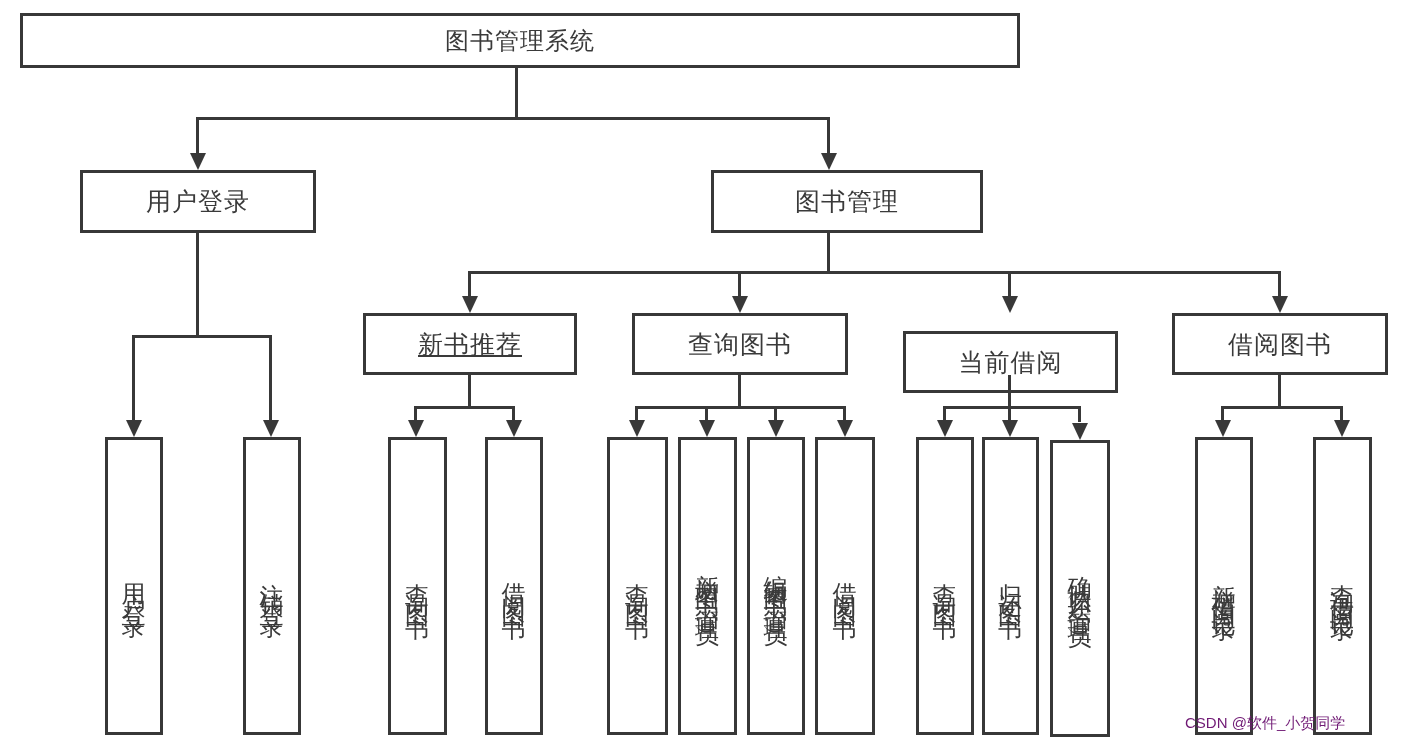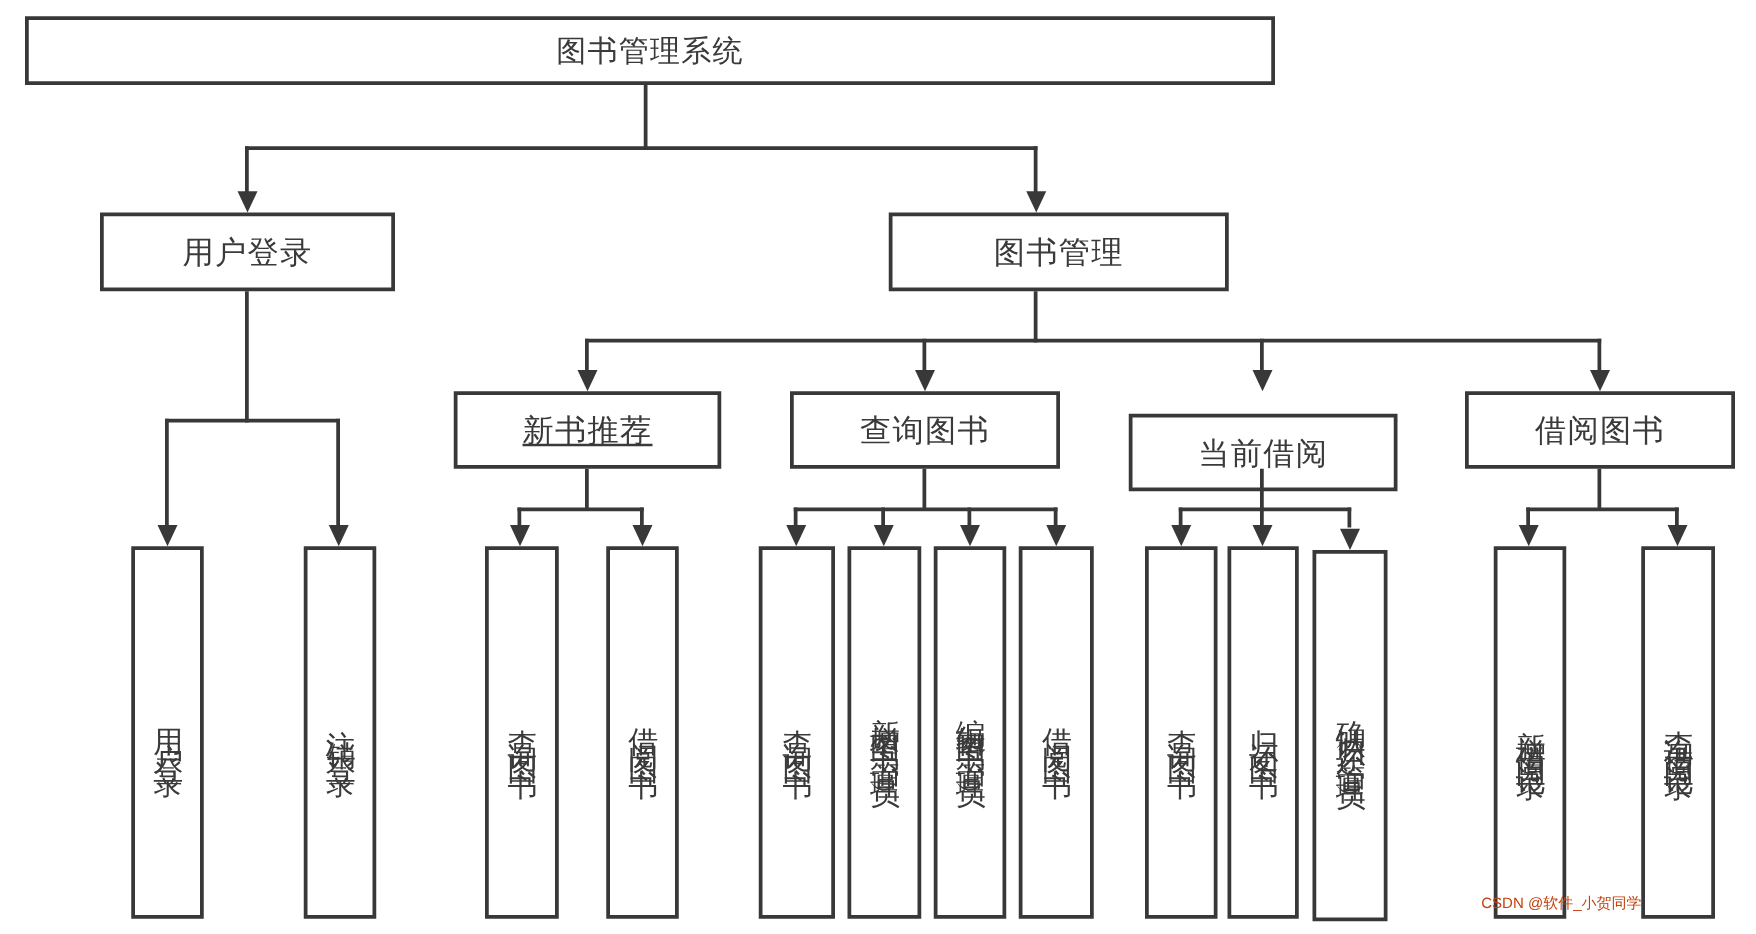--- a/index.html
+++ b/index.html
@@ -41,22 +41,22 @@
     position: absolute;
     width: 0; height: 0;
     border-left: 8px solid transparent;
     border-right: 8px solid transparent;
     border-top: 17px solid #383838;
   }
   .watermark {
     position: absolute;
     left: 1185px;
     top: 714px;
-    font-size: 12px;
-    color: #c2410c;
+    font-size: 15px;
+    color: #701a75;
     white-space: nowrap;
   }
 </style>
 </head>
 <body>
 
 <div id="canvas">
 
   <div class="node box-h title" style="left:20px; top:13px; width:1000px; height:55px;align-items:center;">
     <span>图书管理系统</span>

